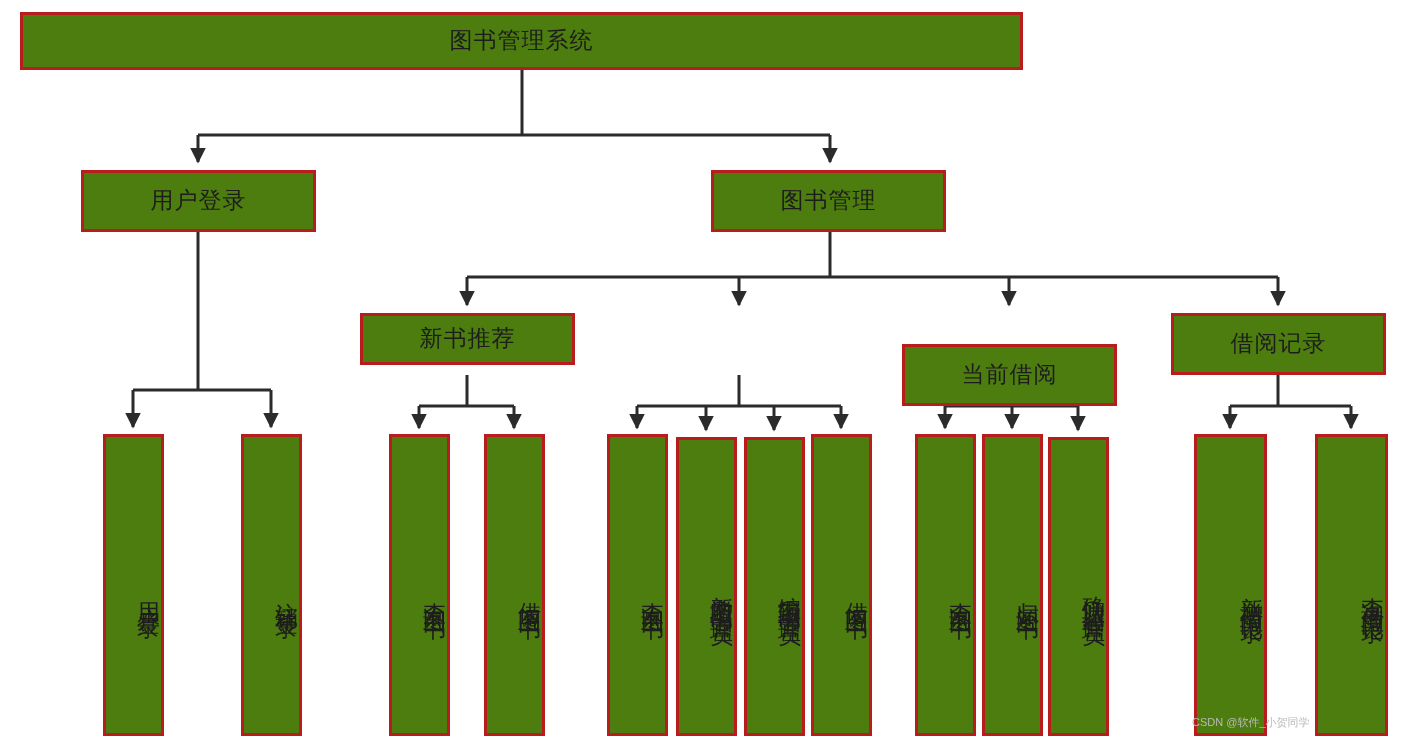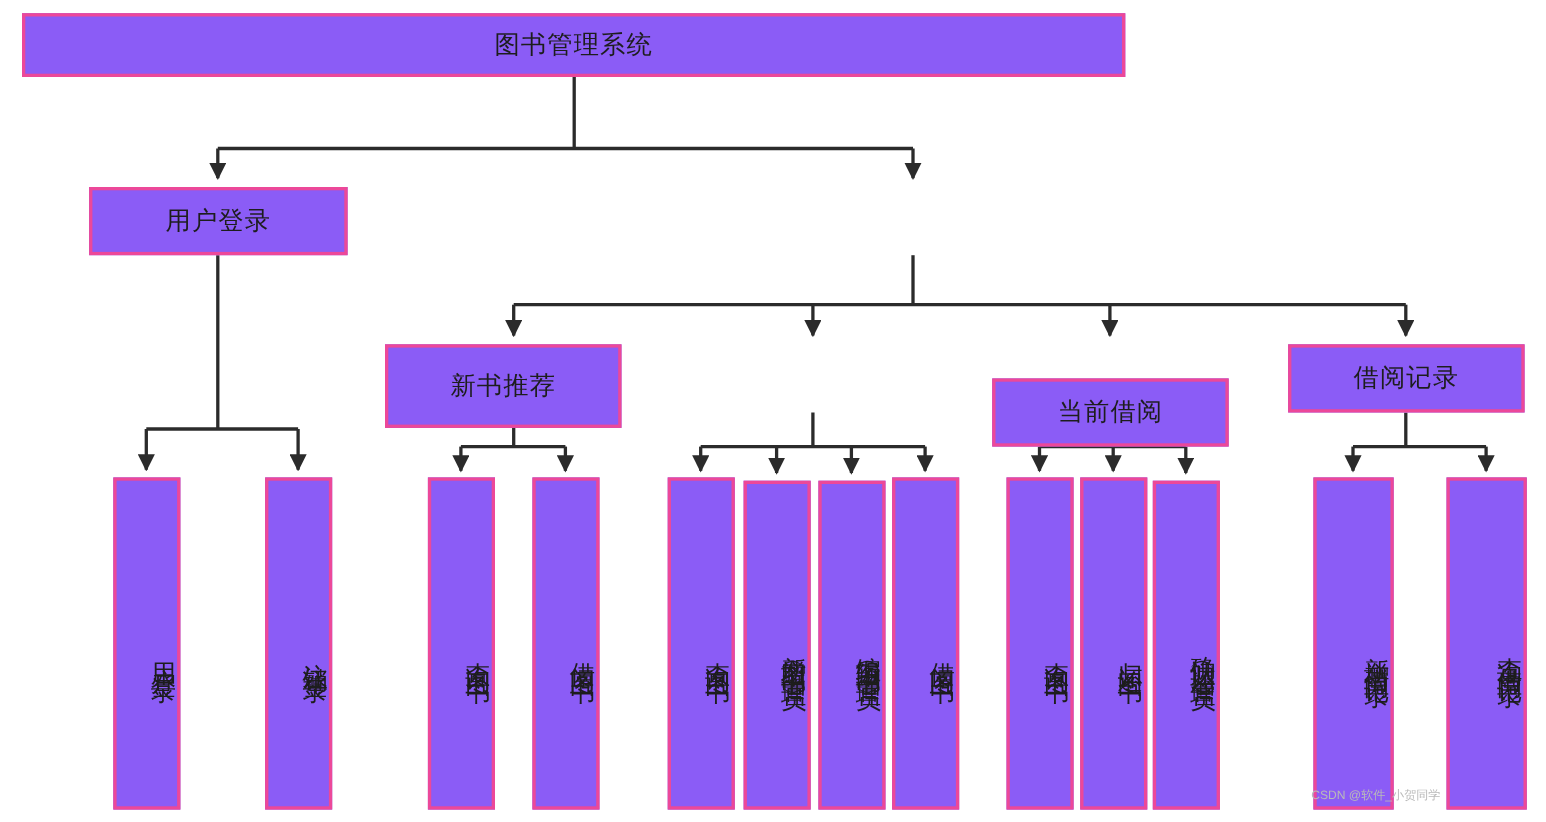--- a/index.html
+++ b/index.html
@@ -13,22 +13,22 @@
   #canvas {
     position: relative;
     width: 1405px;
     height: 747px;
     background: #ffffff;
     overflow: hidden;
   }
   .node {
     position: absolute;
     box-sizing: border-box;
-    border: 3px solid #ec4899;
-    background: #8b5cf6;
+    border: 3px solid #b91c1c;
+    background: #4d7c0f;
     display: flex;
     align-items: center;
     justify-content: center;
     color: #1d1d1d;
     text-align: center;
   }
   .node.horiz {
     font-size: 23px;
     letter-spacing: 1px;
     line-height: 1.2;
@@ -120,22 +120,25 @@
     </g>
   </svg>
 
   <div class="node horiz" style="left:20px; top:12px; width:1003px; height:58px;">
     <span>图书管理系统</span>
   </div>
 
   <div class="node horiz" style="left:81px; top:170px; width:235px; height:62px;">
     <span>用户登录</span>
   </div>
+  <div class="node horiz" style="left:711px; top:170px; width:235px; height:62px;">
+    <span>图书管理</span>
+  </div>
 
-  <div class="node horiz" style="left:350px; top:313px; width:215px; height:76px;">
+  <div class="node horiz" style="left:360px; top:313px; width:215px; height:52px;">
     <span>新书推荐</span>
   </div>
   <div class="node horiz" style="left:902px; top:313px; width:215px; height:62px;margin-top:31px;">
     <span>当前借阅</span>
   </div>
   <div class="node horiz" style="left:1171px; top:313px; width:215px; height:62px;">
     <span>借阅记录</span>
   </div>
 
   <div class="node vert" style="left:103px; top:434px; width:61px; height:302px;">

